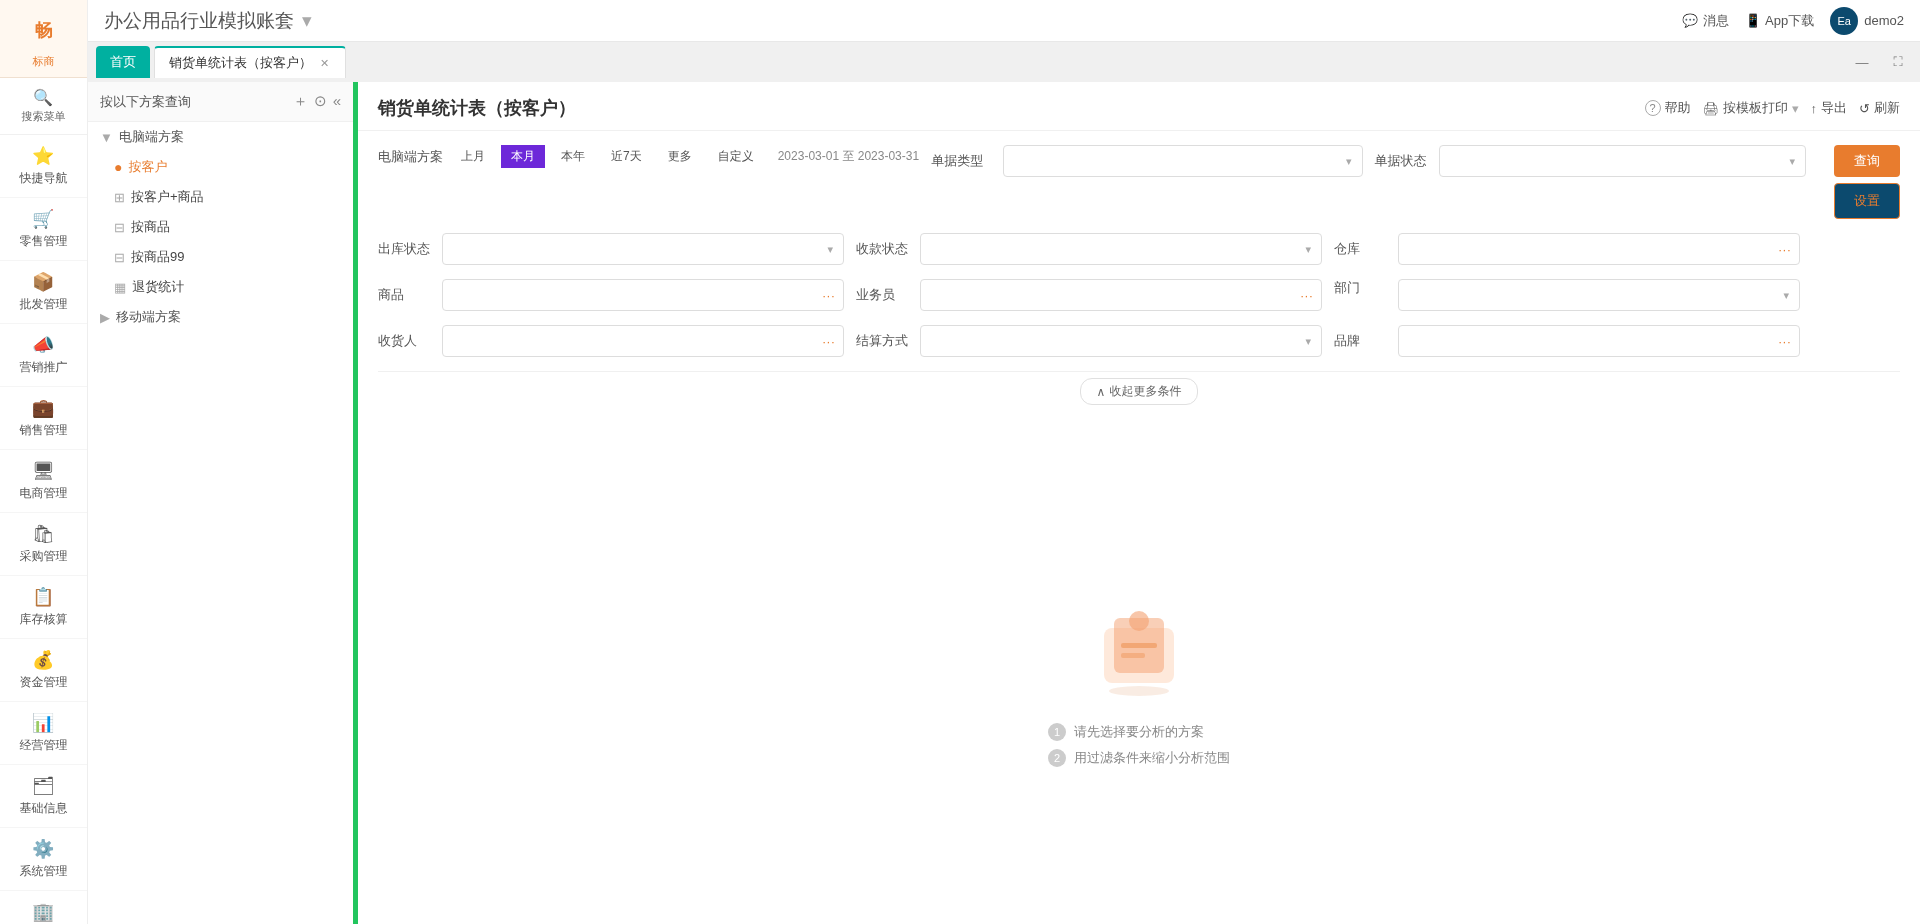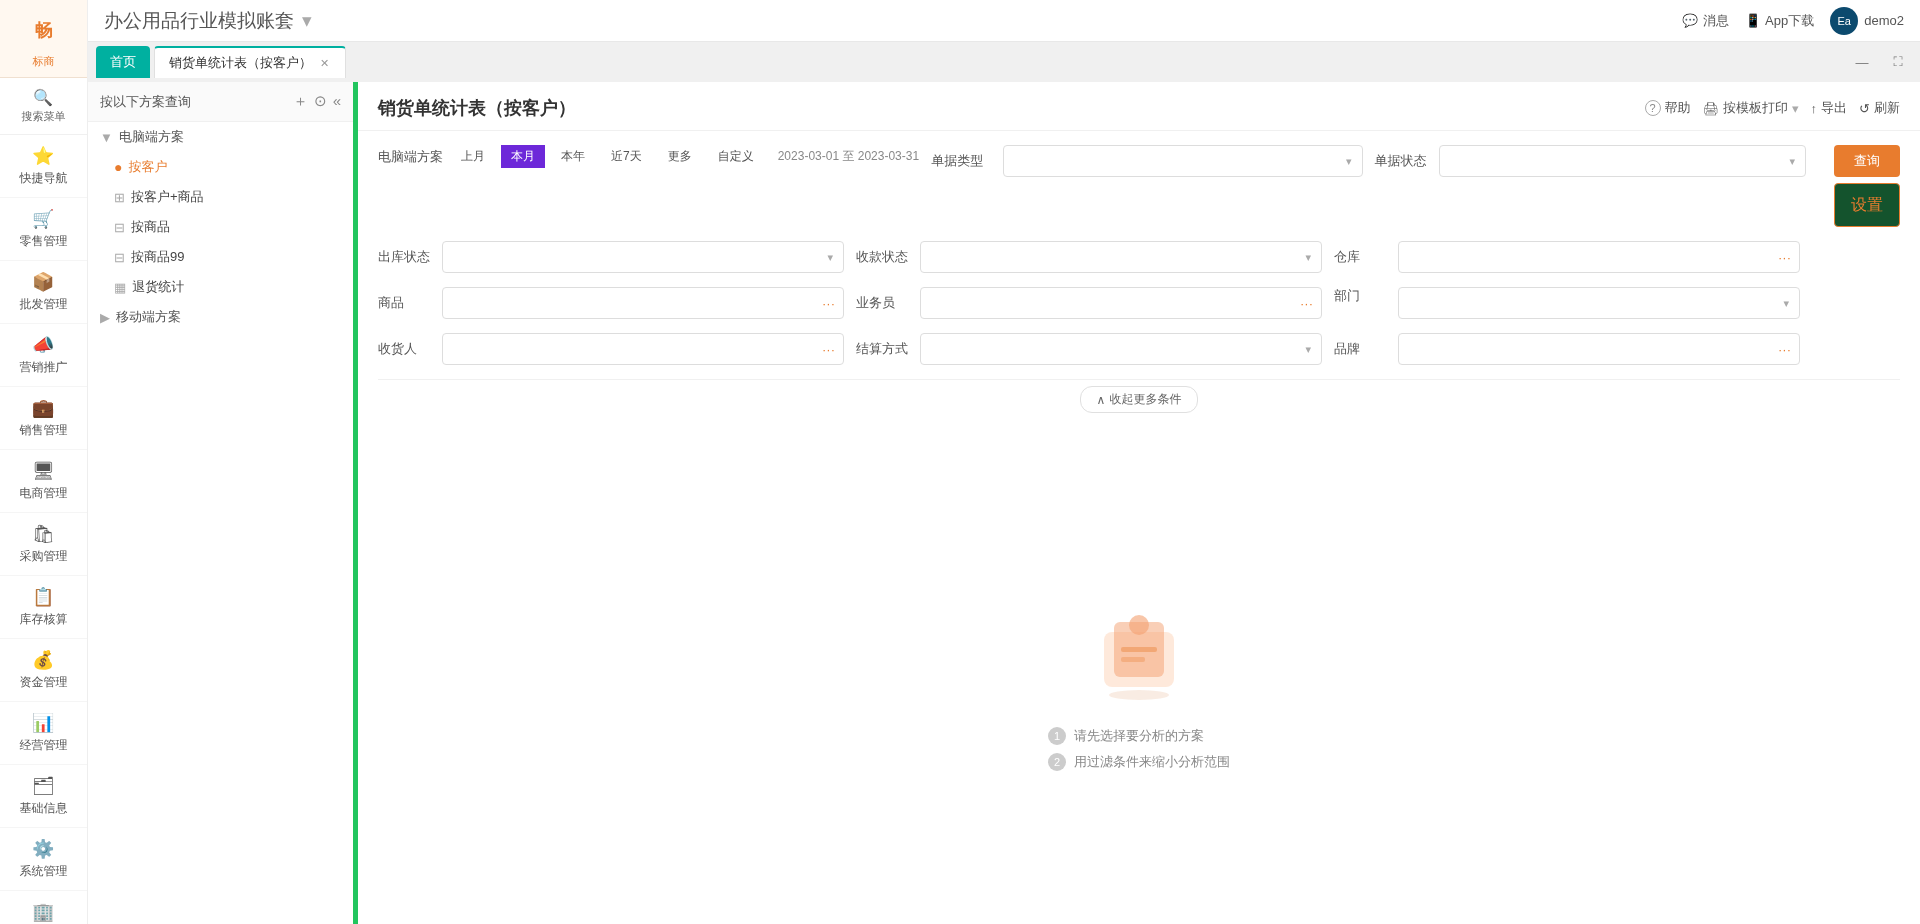--- a/index.html
+++ b/index.html
@@ -66,21 +66,21 @@
     .date-shortcut.active { background: #6d28d9; color: #fff; border-radius: 0; }
     .date-range { font-size: 12px; color: #888; margin-left: 6px; }
     .filter-select { flex: 1; height: 32px; border: 1px solid #ddd; border-radius: 4px; padding: 0 10px; display: flex; align-items: center; justify-content: space-between; cursor: pointer; color: #555; background: #fff; font-size: 13px; }
     .filter-select-icon { color: #aaa; font-size: 11px; }
     .filter-input { flex: 1; height: 32px; border: 1px solid #ddd; border-radius: 4px; padding: 0 10px; font-size: 13px; color: #555; display: flex; align-items: center; position: relative; }
     .collapse-bar { display: flex; justify-content: center; padding: 6px 0; border-top: 1px solid #f0f0f0; margin-top: 6px; }
     .collapse-btn { display: flex; align-items: center; gap: 4px; cursor: pointer; color: #666; font-size: 12px; padding: 4px 16px; border: 1px solid #e0e0e0; border-radius: 12px; background: #fff; }
 
     
     .query-btn { background: #e87c2e; color: #fff; border: none; border-radius: 4px; padding: 6px 20px; font-size: 13px; cursor: pointer; height: 32px; }
-    .settings-btn { background: #14532d; color: #e87c2e; border: 1px solid #e87c2e; border-radius: 4px; padding: 6px 16px; font-size: 16px; cursor: pointer; height: 44px; }
+    .settings-btn { background: #0c4a6e; color: #e87c2e; border: 1px solid #e87c2e; border-radius: 4px; padding: 6px 16px; font-size: 13px; cursor: pointer; height: 36px; }
 
     
     .empty-state { flex: 1; display: flex; flex-direction: column; align-items: center; justify-content: center; padding: 60px 0; }
     .empty-icon { width: 120px; height: 120px; margin-bottom: 20px; }
     .empty-tips { display: flex; flex-direction: column; gap: 8px; color: #888; font-size: 13px; }
     .empty-tip { display: flex; align-items: center; gap: 8px; }
     .tip-num { width: 18px; height: 18px; border-radius: 50%; background: #ccc; color: #fff; display: flex; align-items: center; justify-content: center; font-size: 11px; flex-shrink: 0; }
 
     .btn-group { display: flex; flex-direction: column; gap: 6px; padding-left: 16px; flex-shrink: 0; }
   </style>

